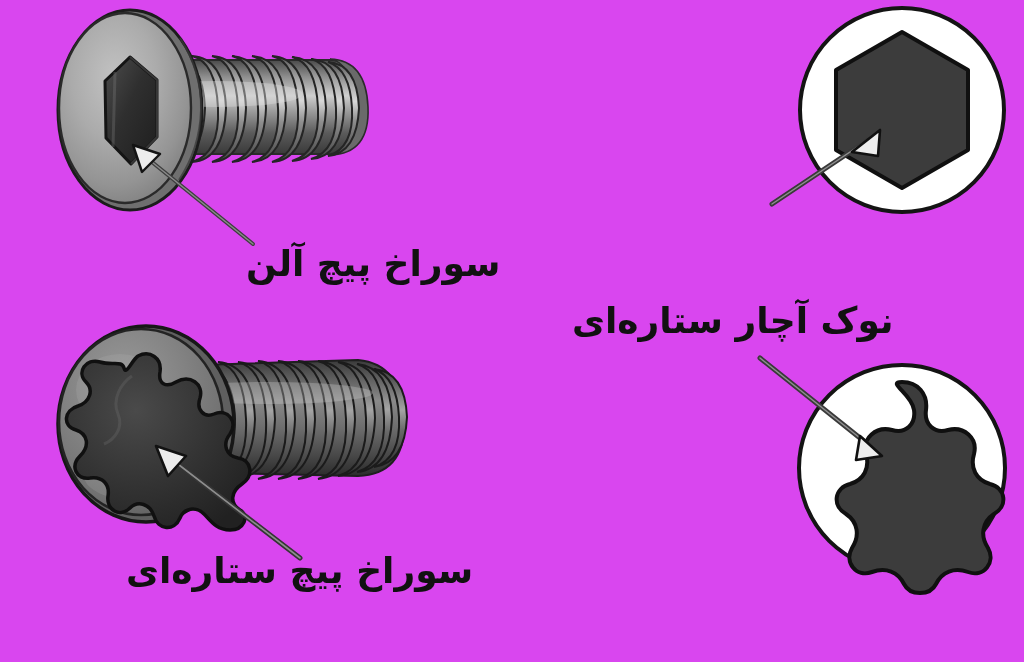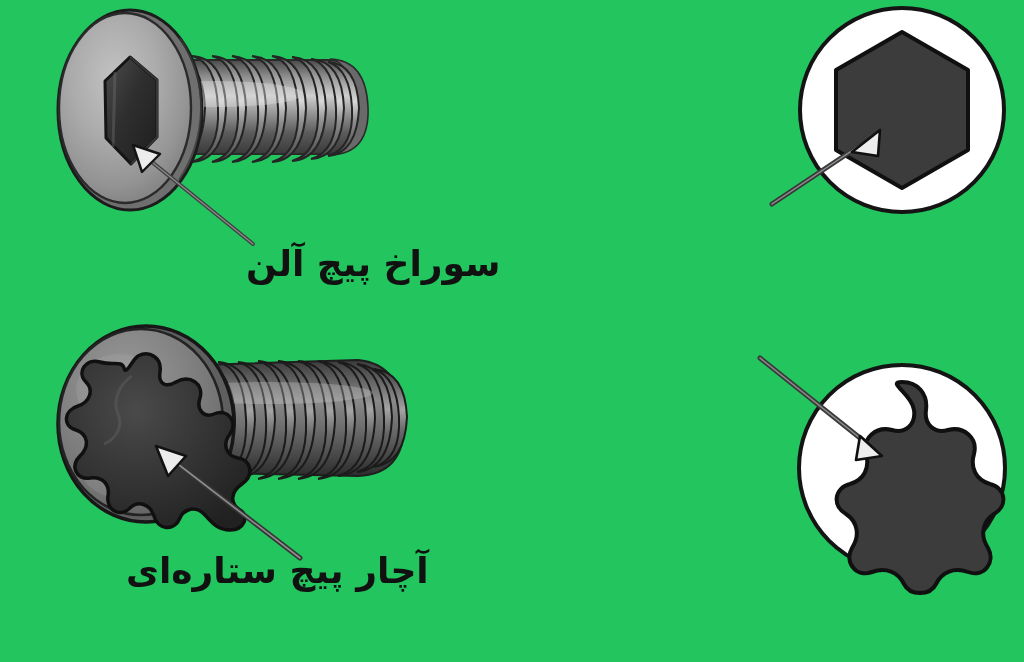--- a/index.html
+++ b/index.html
@@ -37,21 +37,21 @@
   #label-allen-hole{left:246px;top:245px;}
   #label-torx-hole{left:126px;top:552px;}
   #label-allen-tip{left:620px;top:212px;}
   #label-torx-tip{left:572px;top:302px;}
 
   svg{display:block;overflow:visible;}
 </style>
 </head>
 <body style="background: rgb(255, 255, 255);">
 
-<div id="canvas" style="background: #22c55e;">
+<div id="canvas" style="background: #d946ef;">
 
   <div class="fig" id="screw-allen">
     <svg width="360" height="245" viewBox="0 0 360 245">
       <defs>
         <linearGradient id="agShaft" x1="0" y1="0" x2="0" y2="1">
           <stop offset="0%" stop-color="#4a4a4a"></stop>
           <stop offset="18%" stop-color="#8e8e8e"></stop>
           <stop offset="38%" stop-color="#cfcfcf"></stop>
           <stop offset="55%" stop-color="#9a9a9a"></stop>
           <stop offset="78%" stop-color="#5a5a5a"></stop>
@@ -245,17 +245,18 @@
       <g>
         <line x1="-26" y1="8" x2="84" y2="96" stroke="#3a3a3a" stroke-width="5" stroke-linecap="round"></line>
         <line x1="-26" y1="8" x2="84" y2="96" stroke="#909090" stroke-width="1.5" stroke-linecap="round"></line>
         <path d="M96 106 L70 110 L74 86 Z" fill="#ededed" stroke="#101010" stroke-width="2.6" stroke-linejoin="round"></path>
       </g>
     </svg>
   </div>
 
   <div class="label" id="label-allen-hole">سوراخ پیچ آلن</div>
 
-  <div class="label" id="label-torx-hole">آچار پیچ ستاره‌ای</div>
-
-
+  <div class="label" id="label-torx-hole">سوراخ پیچ ستاره‌ای</div>
+
+
+  <div class="label" id="label-torx-tip">نوک آچار ستاره‌ای</div>
 
 </div>
 
 </body></html>

